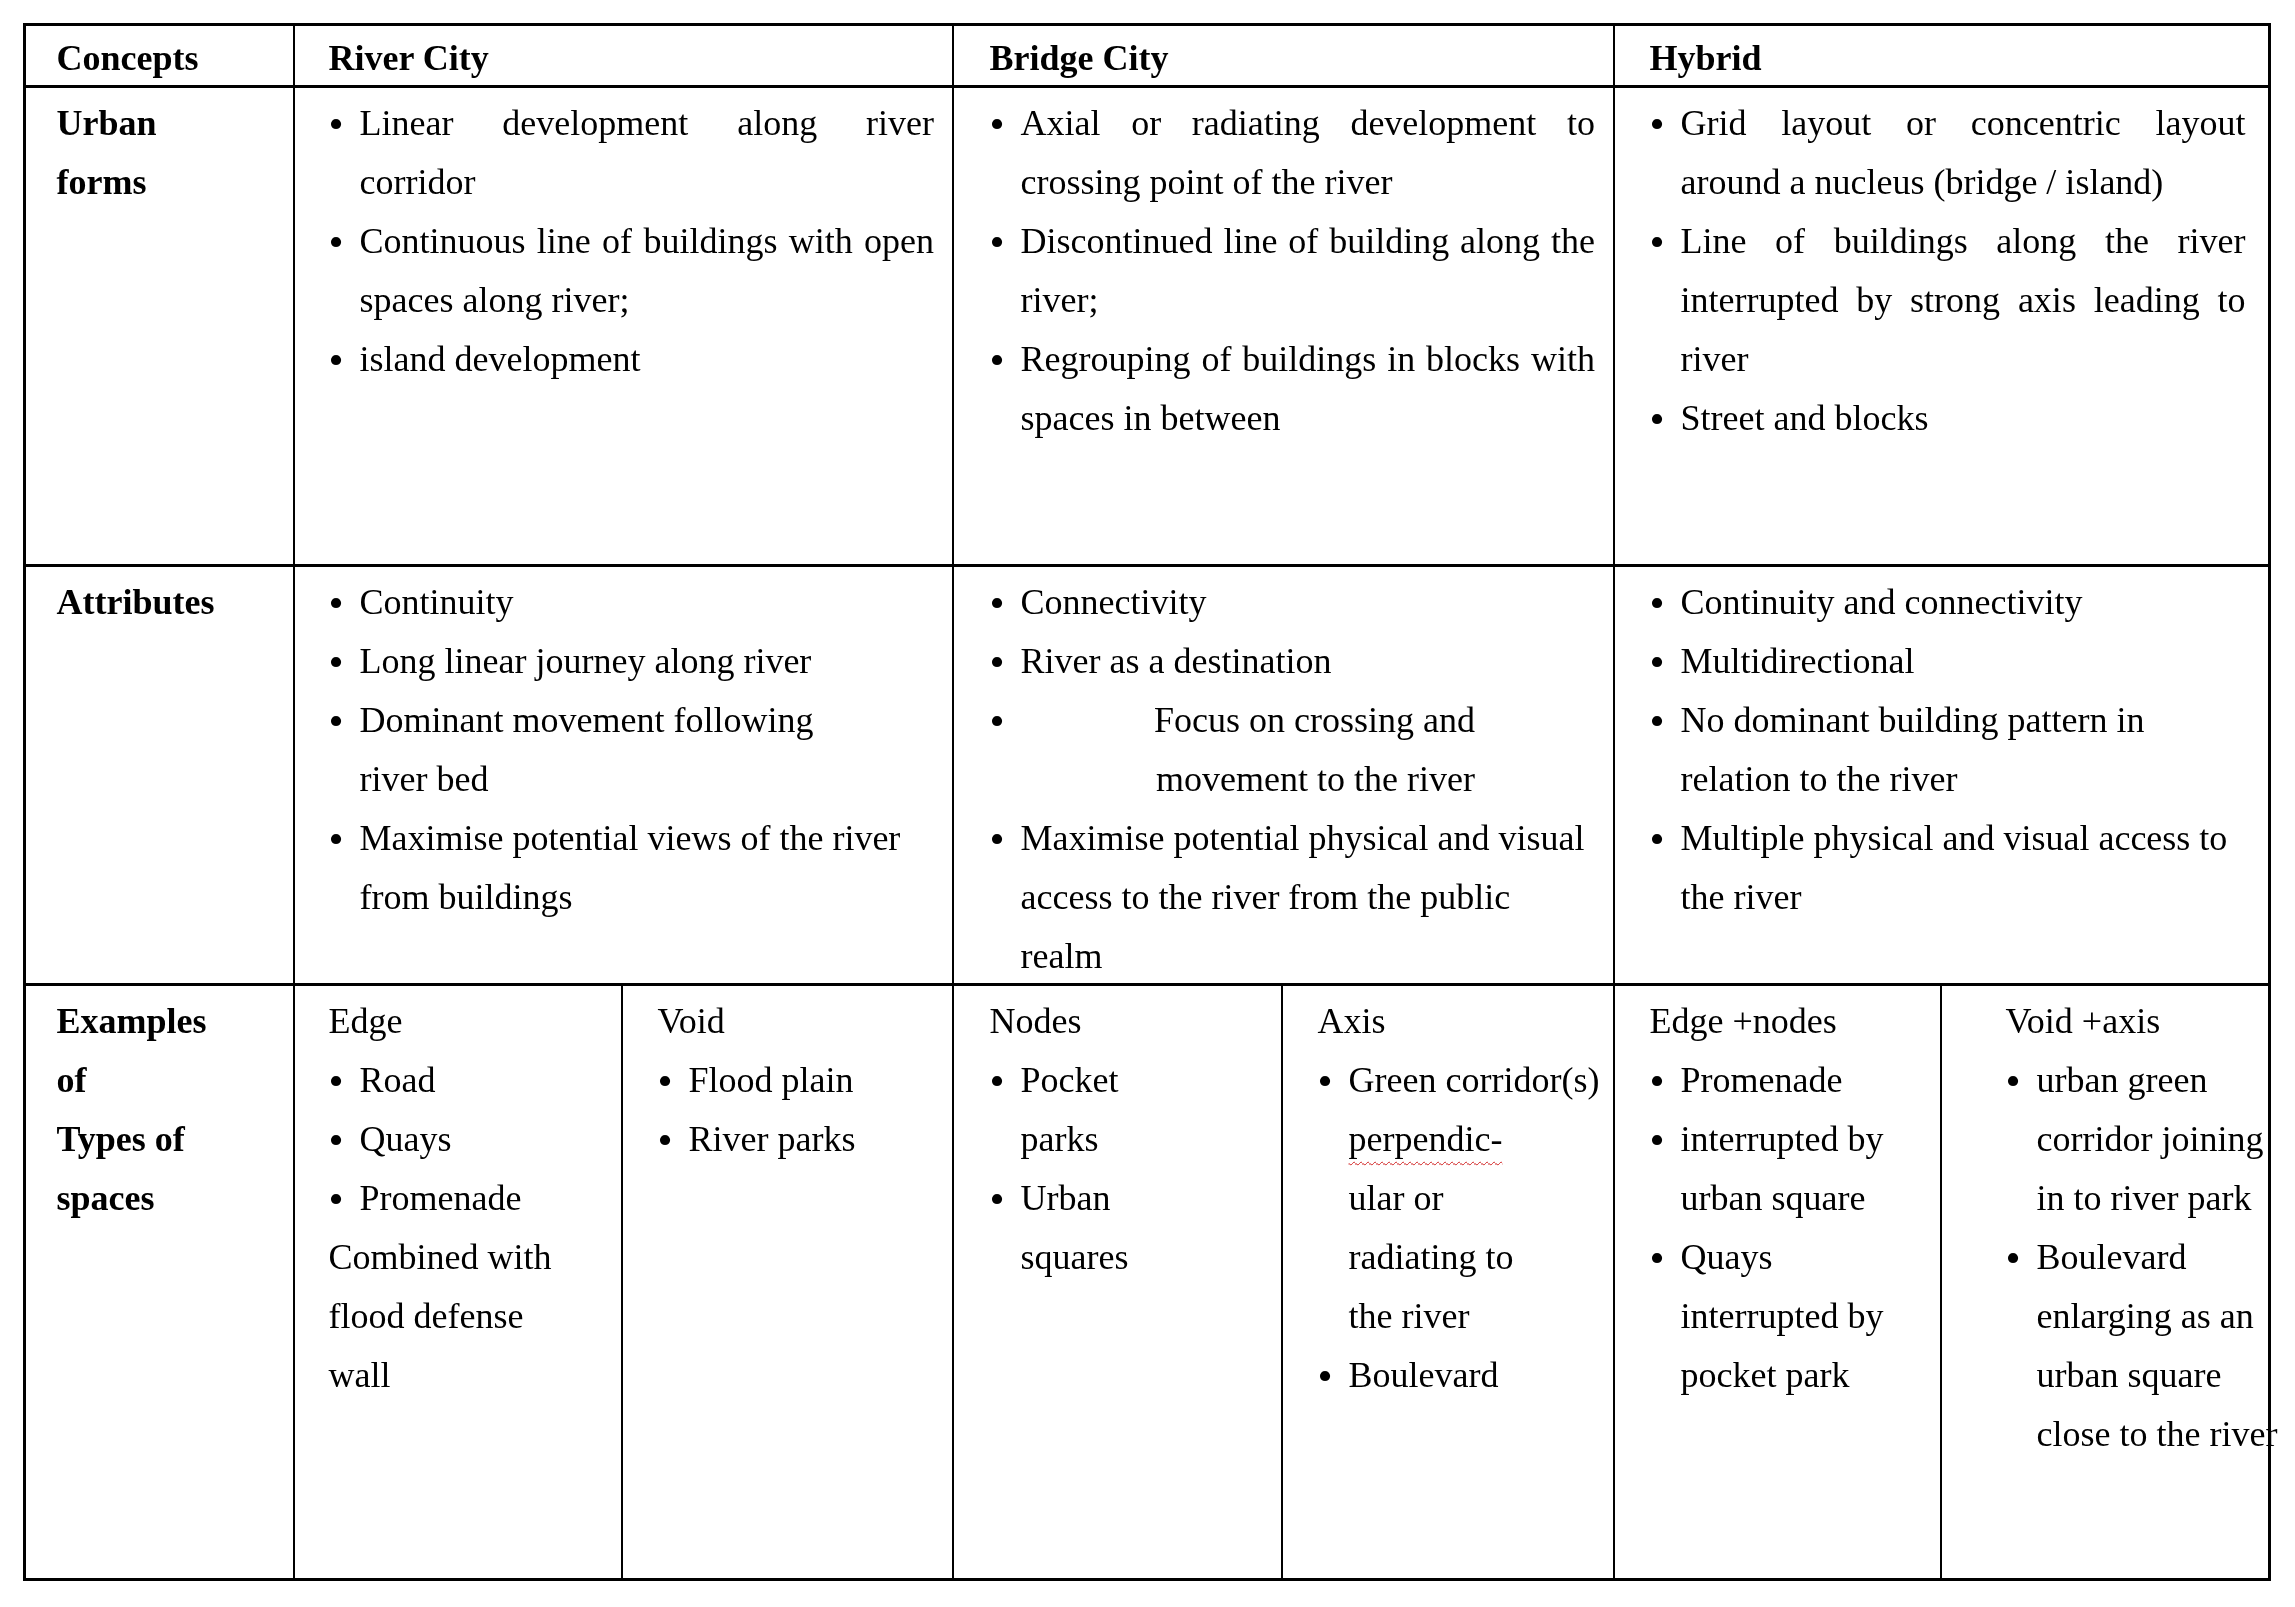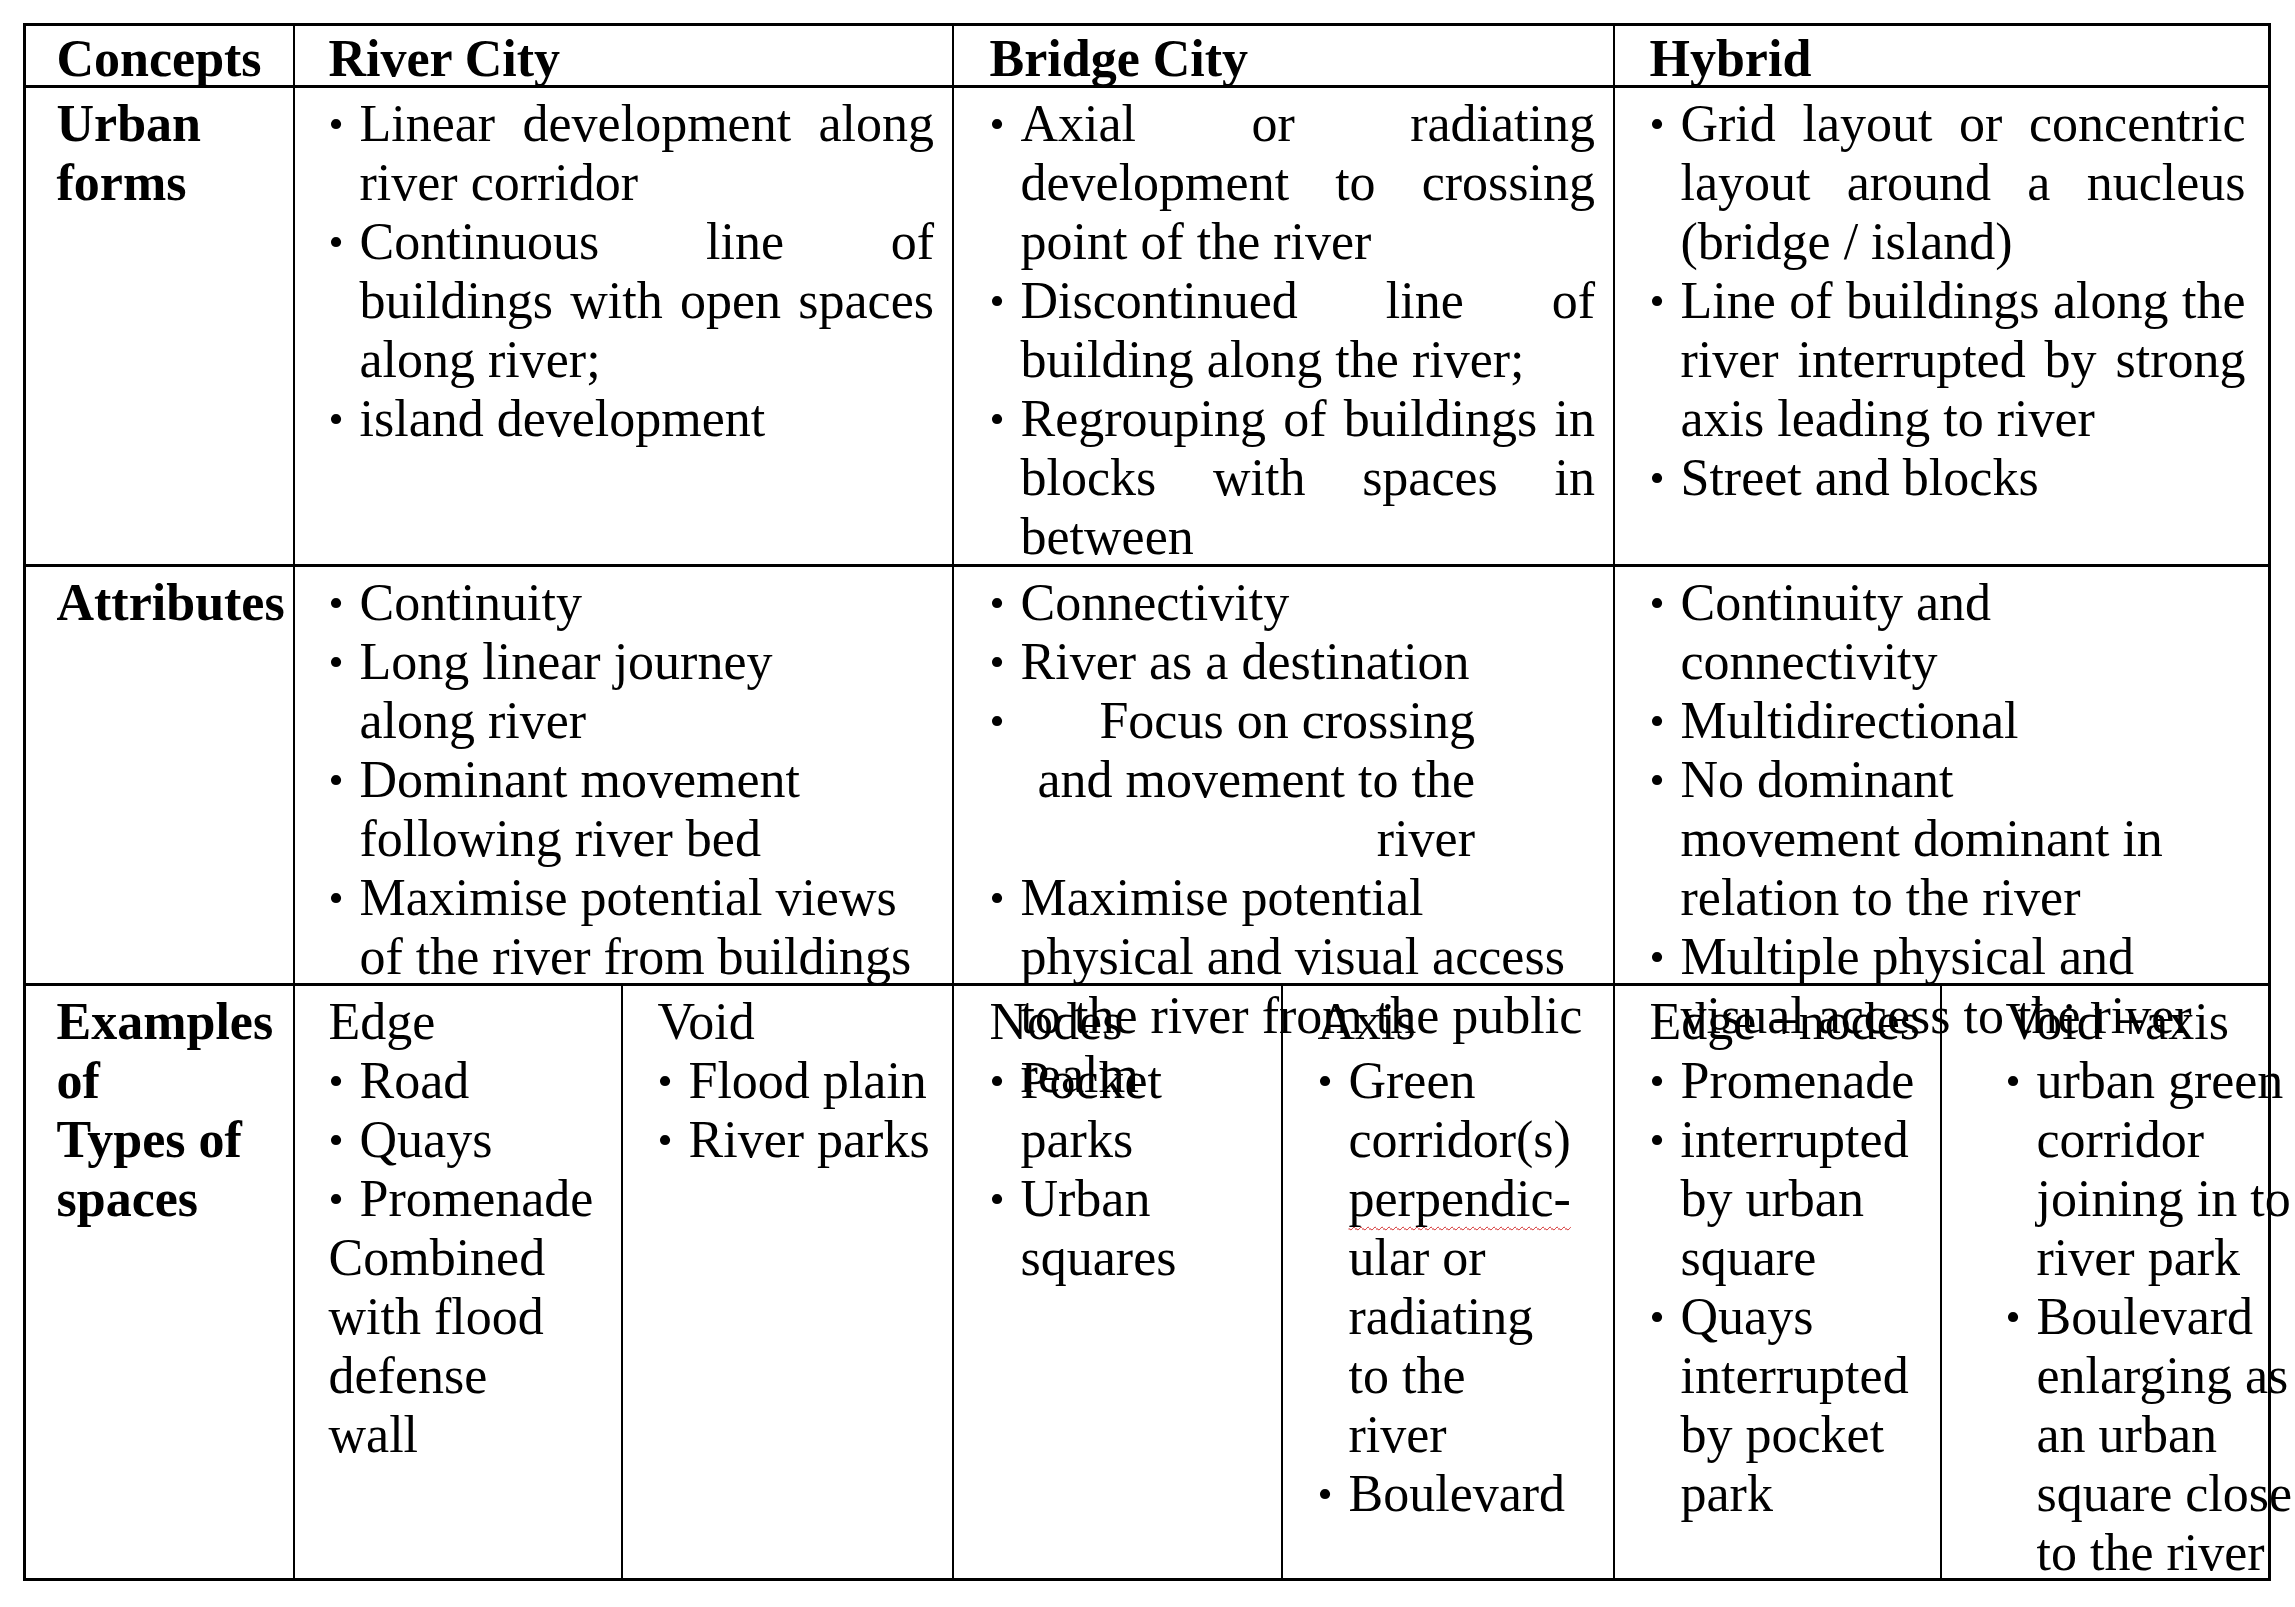--- a/index.html
+++ b/index.html
@@ -3,21 +3,21 @@
 <meta charset="utf-8">
 <style>
   html, body { margin:0; padding:0; background:#ffffff; }
   body { width:2295px; height:1607px; position:relative; overflow:hidden;
          font-family:"Liberation Serif","DejaVu Serif",serif; color:#000; }
   .tbl { position:absolute; left:22.5px; top:22.5px; width:2248px; height:1558px;
          border:3.1px solid #000; box-sizing:border-box; }
   .vline { position:absolute; background:#000; width:2.5px; }
   .hline { position:absolute; background:#000; height:3.1px; left:0; right:0; }
   .cell { position:absolute; box-sizing:border-box; padding:6.3px 27.5px 0 31px;
-          font-size:52px; line-height:59px; }
+          font-size:36px; line-height:59px; }
   .hdr { font-weight:bold; padding-top:3.8px; }
   .rowlabel { font-weight:bold; }
   ul { list-style:none; margin:0; padding:0; }
   li { position:relative; padding-left:31px; }
   li::before { content:"\2022"; position:absolute; left:0; top:0; font-size:43px; }
   .just li { text-align:justify; text-align-last:left; }
   .subhead { display:block; }
   .plain { display:block; }
   .squiggle { text-decoration: underline wavy #d02020; text-decoration-thickness:1.3px; text-underline-offset:10px; text-decoration-skip-ink:none; }
 </style>
@@ -92,21 +92,21 @@
       <li>Connectivity</li>
       <li>River as a destination</li>
       <li style="padding-right:125px;text-align:right;">Focus on crossing and movement to the river</li>
       <li>Maximise potential physical and visual access to the river from the public realm</li>
     </ul>
   </div>
   <div class="cell" style="left:1590px; top:541px; width:655px; height:416px; padding-left:34px; padding-right:12.5px;">
     <ul>
       <li>Continuity and connectivity</li>
       <li>Multidirectional</li>
-      <li style="padding-right:94px;">No dominant movement dominant in relation to the river</li>
+      <li style="padding-right:94px;">No dominant building pattern in relation to the river</li>
       <li>Multiple physical and visual access to the river</li>
     </ul>
   </div>
 
   <div class="cell rowlabel" style="left:0; top:960px; width:267px; height:595px; padding-left:31px; padding-right:0;">
     <span class="plain">Examples</span>
     <span class="plain">of</span>
     <span class="plain">Types of</span>
     <span class="plain">spaces</span>
   </div>

